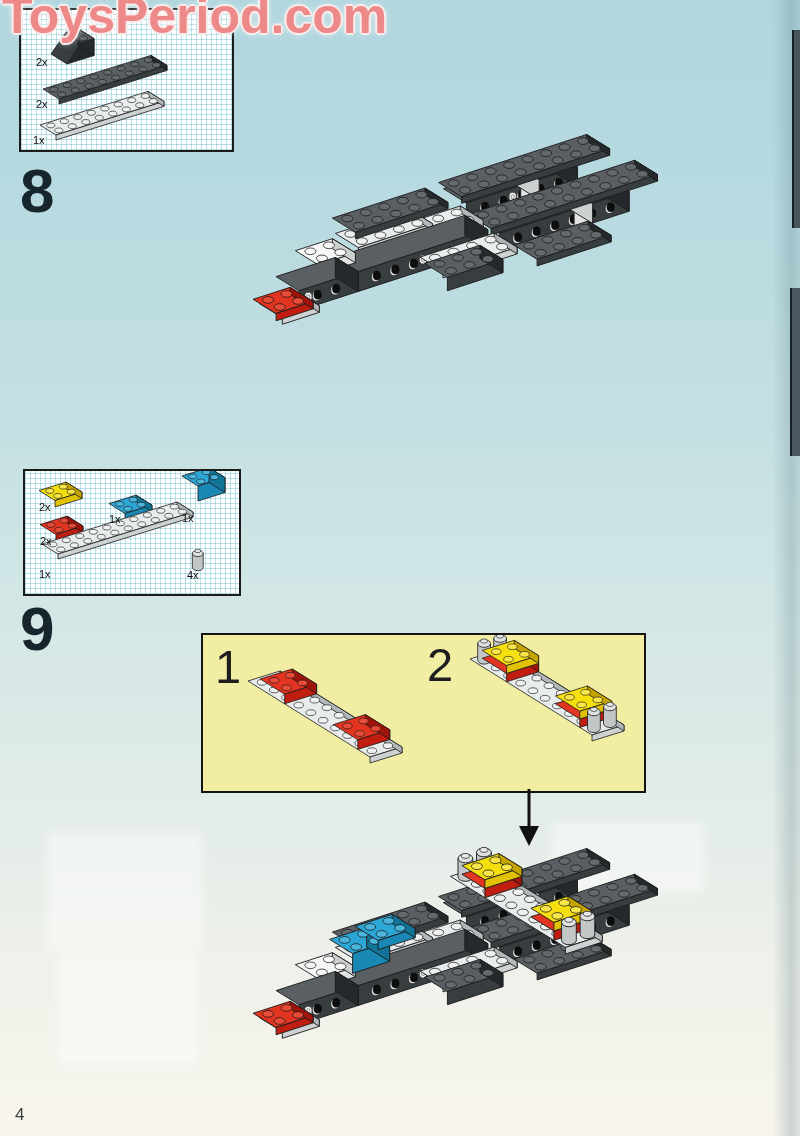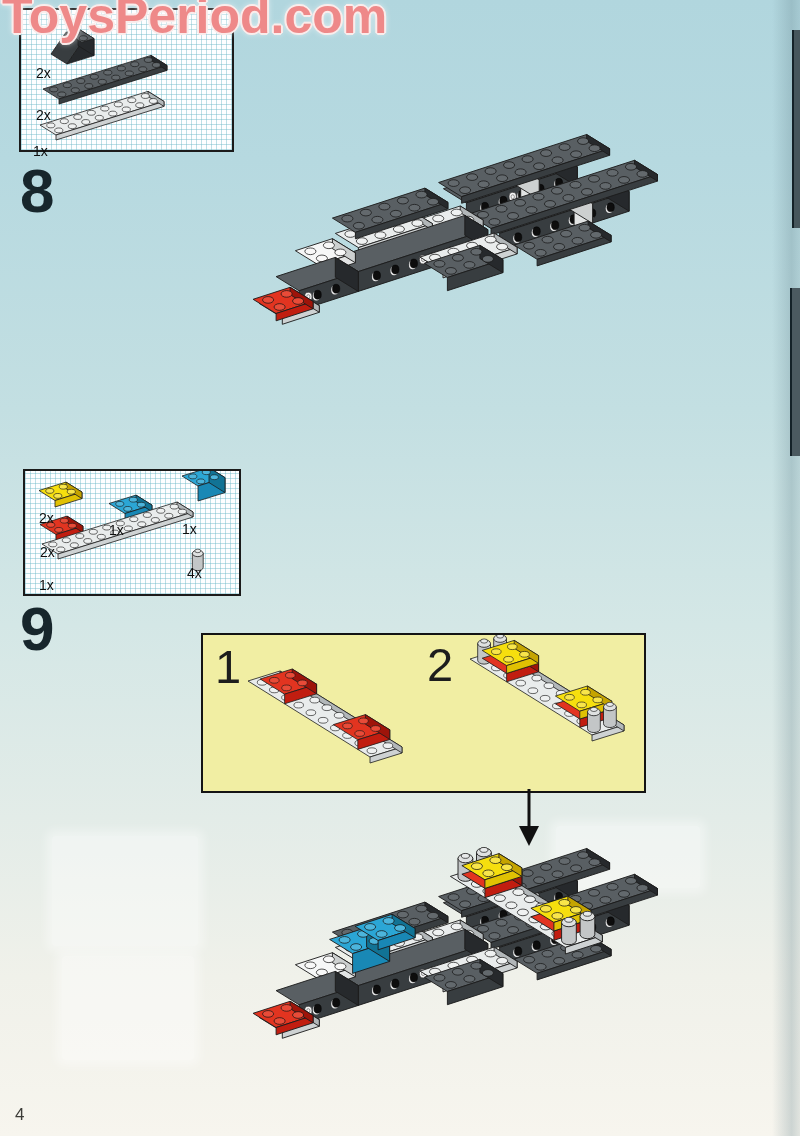--- a/index.html
+++ b/index.html
@@ -24,24 +24,24 @@
   .parts-box{
     position:absolute;border:2px solid #1b1b1b;
     background-color:#fdfeff;
     background-image:
       repeating-linear-gradient(0deg,rgba(110,185,200,.45) 0 1px,transparent 1px 5px),
       repeating-linear-gradient(90deg,rgba(110,185,200,.45) 0 1px,transparent 1px 5px);
   }
   .box8{left:19px;top:8px;width:211px;height:140px;}
   .box9{left:23px;top:469px;width:214px;height:123px;}
   .parts-box svg{position:absolute;left:0;top:0;}
-  .count{position:absolute;font-size:14px;color:#0d0d0d;line-height:1;margin-top:9px;}
+  .count{position:absolute;font-size:11px;color:#0d0d0d;line-height:1;}
   .b8l1{left:15px;top:47px;} .b8l2{left:15px;top:89px;} .b8l3{left:12px;top:125px;}
   .b9l1{left:14px;top:31px;} .b9l2{left:84px;top:43px;} .b9l3{left:157px;top:42px;}
-  .b9l4{left:15px;top:65px;} .b9l5{left:14px;top:98px;} .b9l6{left:162px;top:86px;}
+  .b9l4{left:15px;top:65px;} .b9l5{left:14px;top:98px;} .b9l6{left:162px;top:99px;}
 
   .stepnum{position:absolute;font-weight:bold;font-size:62px;line-height:1;color:#17262c;}
   .n8{left:20px;top:160px;} .n9{left:20px;top:598px;}
 
   .illo{position:absolute;}
   .step8{left:228px;top:132px;}
   .step9{left:228px;top:816px;}
 
   .substep-box{position:absolute;left:201px;top:633px;width:441px;height:156px;
     background:#f1eea3;border:2px solid #141414;}

